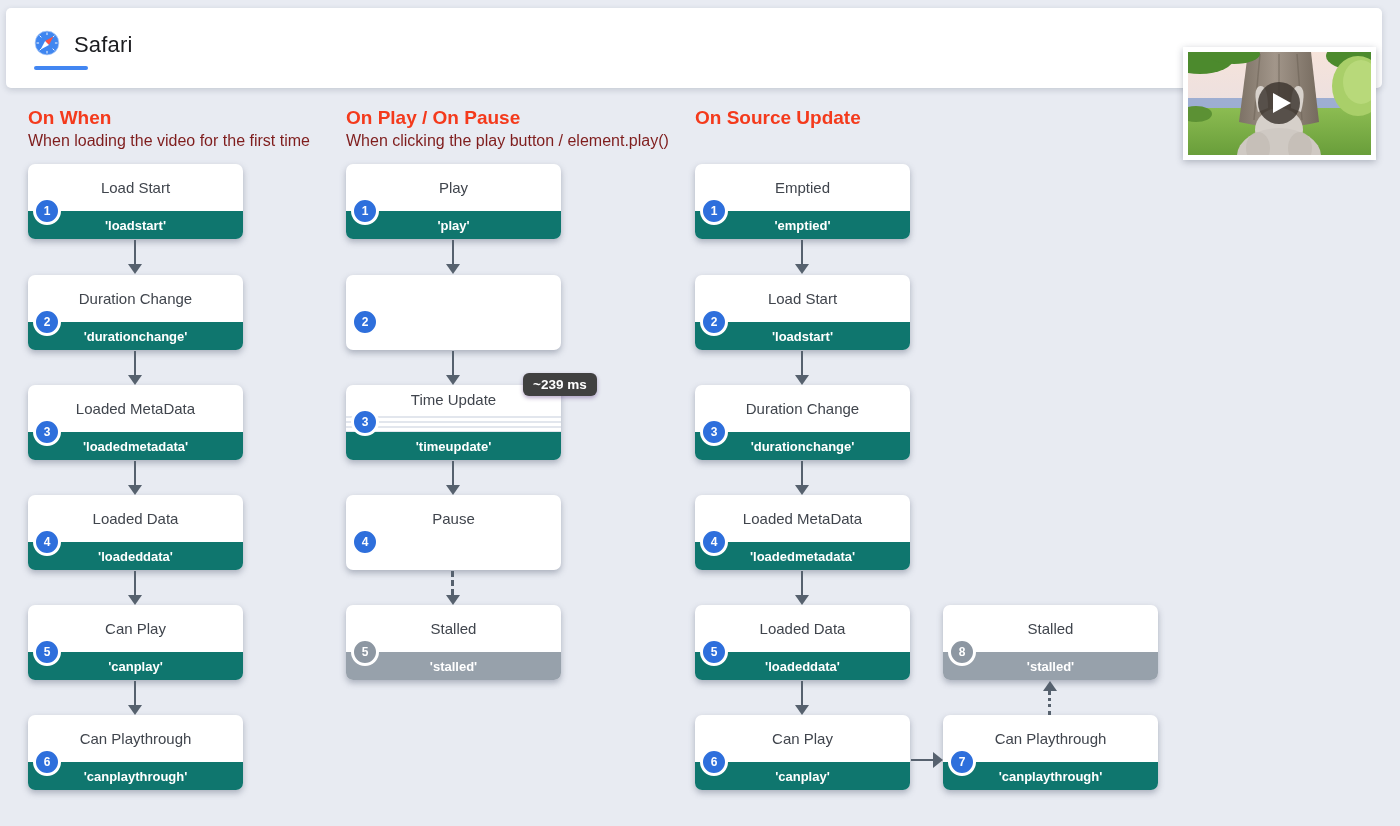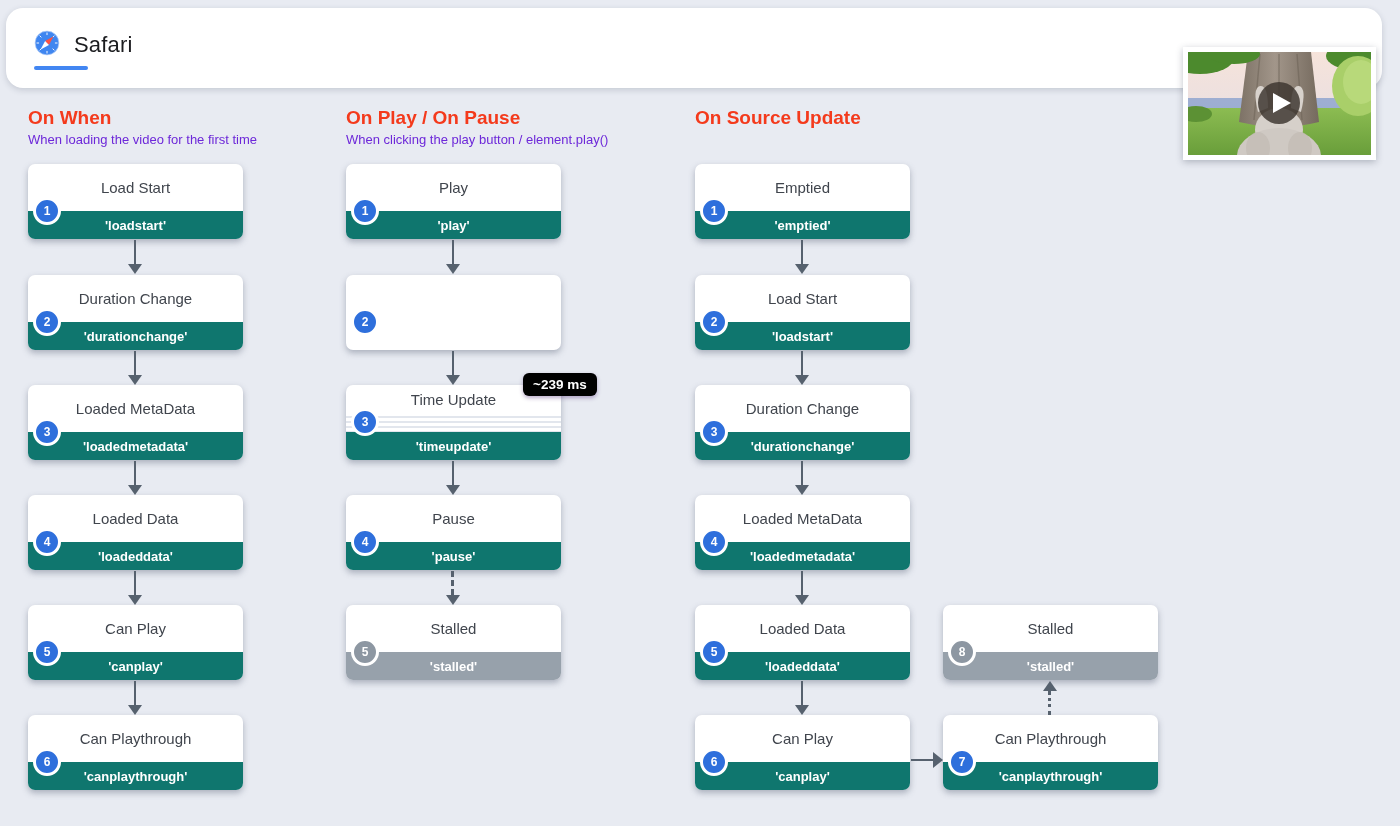--- a/index.html
+++ b/index.html
@@ -8,21 +8,21 @@
     font-family: "Liberation Sans", sans-serif;
     background:#e8ebf2;
     position:relative;
     overflow:hidden;
   }
   .stage { position:absolute; inset:0; width:1400px; height:826px; }
 
   
   .header {
     position:absolute; left:6px; top:8px; width:1376px; height:80px;
-    background:#ffffff; border-radius:17px;
+    background:#ffffff; border-radius:5px;
     box-shadow:0 2px 6px rgba(40,50,70,.18);
   }
   .brand { position:absolute; left:28px; top:22px; display:flex; align-items:center; gap:14px; }
   .brand-title { font-size:22px; font-weight:500; color:#1b1c1f; letter-spacing:.2px; }
   .brand-underline {
     position:absolute; left:28px; top:58px; width:54px; height:4px;
     border-radius:2px; background:#4286f2;
   }
 
   
@@ -33,21 +33,21 @@
   }
   .thumb svg { display:block; }
 
   
   .col-title {
     position:absolute; top:107px;
     font-size:19px; font-weight:700; color:#f43a1c;
   }
   .col-subtitle {
     position:absolute; top:132px;
-    font-size:13px; color:#6d28d9; white-space:pre;
+    font-size:16px; color:#7f1d1d; white-space:pre;
   }
 
   
   .card {
     position:absolute; width:215px; height:75px;
     background:#ffffff; border-radius:7px;
     box-shadow:0 3px 6px rgba(95,105,125,.45);
   }
   .card-top {
     height:47px; display:flex; align-items:center; justify-content:center;
@@ -104,21 +104,21 @@
   .arrow-h .line { position:absolute; left:0; top:7px; width:23px; height:2px; background:#56616e; }
   .arrow-h .head-right {
     position:absolute; left:22px; top:0; width:0; height:0;
     border-top:8px solid transparent; border-bottom:8px solid transparent;
     border-left:10px solid #56616e;
   }
 
   
   .ms-badge {
     position:absolute; left:523px; top:373px; height:23px;
-    padding:0 10px; border-radius:6px; background:#000000;
+    padding:0 10px; border-radius:6px; background:#404040;
     color:#ffffff; font-size:13.5px; font-weight:700;
     display:flex; align-items:center;
     box-shadow:0 2px 4px rgba(80,40,120,.4);
     z-index:5;
   }
 </style>
 </head>
 <body>
 
 <div class="stage">
@@ -268,21 +268,20 @@
     <div class="card-num">2</div>
   </div>
   <div class="card blue stacked c2 r3">
     <div class="card-top">Time Update</div>
     <div class="stripes"></div>
     <div class="card-band">'timeupdate'</div>
     <div class="card-num">3</div>
   </div>
   <div class="card blue c2 r4">
     <div class="card-top">Pause</div>
-    <div class="card-band">'pause'</div>
     <div class="card-num">4</div>
   </div>
   <div class="card gray c2 r5">
     <div class="card-top">Stalled</div>
     <div class="card-band">'stalled'</div>
     <div class="card-num">5</div>
   </div>
 
   <div class="ms-badge">~239 ms</div>
 

